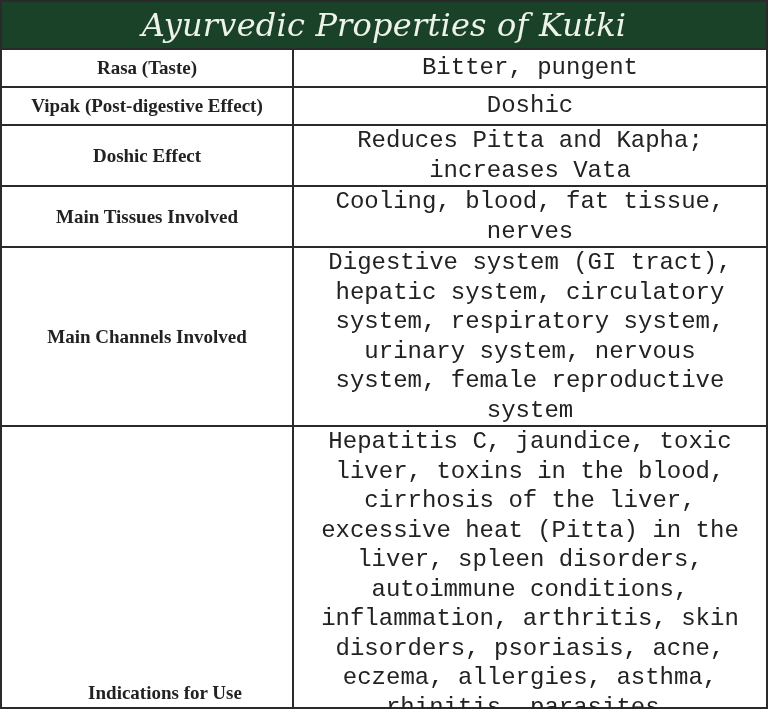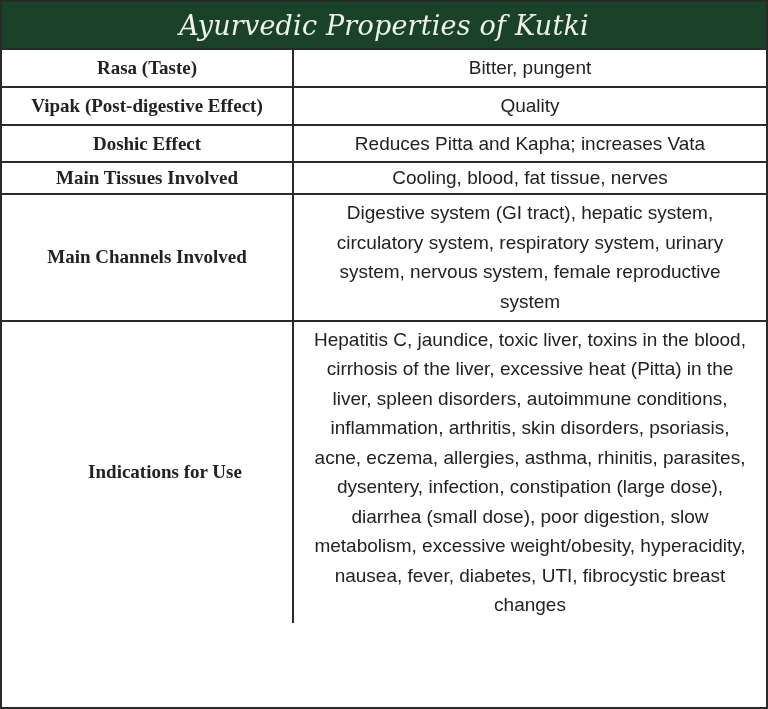--- a/index.html
+++ b/index.html
@@ -14,21 +14,21 @@
   }
   .title-bar {
     height: 48px;
     background: #1a4229;
     color: #eef3ea;
     display: flex;
     align-items: center;
     justify-content: center;
     font-family: "DejaVu Serif", serif;
     font-style: italic;
-    font-size: 27px;
+    font-size: 32px;
     letter-spacing: 0.2px;
     border-bottom: 2px solid #2a2a2a;
     box-sizing: border-box;
   }
   table {
     border-collapse: collapse;
     width: 764px;
     table-layout: fixed;
   }
   td {
@@ -41,22 +41,22 @@
   tr:first-child td { border-top: none; }
   td:first-child { border-left: none; width: 274px; }
   td:last-child { border-right: none; }
   tr:last-child td { border-bottom: none; padding-left: 44px; }
   .prop {
     font-family: "Liberation Serif", serif;
     font-weight: bold;
     font-size: 19px;
   }
   .val {
-    font-family: Liberation Sans, sans-serif;
-    font-size: 19px;
+    font-family: Liberation Mono, monospace;
+    font-size: 24px;
     line-height: 29.5px;
   }
   .r1 { height: 37px; }
   .r2 { height: 37px; }
   .r3 { height: 38px; margin-left: 23px; }
   .r4 { height: 38px; }
   .r5 { height: 37px; padding-left: 16px; }
   .r6 { height: 26px; }
   .r7 { height: 127px; }
   .r8 { height: 302px; }
@@ -68,21 +68,21 @@
 <div class="wrap">
   <div class="title-bar">Ayurvedic Properties of Kutki</div>
   <table>
     <tbody>
       <tr class="r1">
         <td class="prop">Rasa (Taste)</td>
         <td class="val">Bitter, pungent</td>
       </tr>
       <tr class="r3">
         <td class="prop">Vipak (Post-digestive Effect)</td>
-        <td class="val">Quality</td>
+        <td class="val">Doshic</td>
       </tr>
       <tr class="r5">
         <td class="prop">Doshic Effect</td>
         <td class="val">Reduces Pitta and Kapha; increases Vata</td>
       </tr>
       <tr class="r6">
         <td class="prop">Main Tissues Involved</td>
         <td class="val">Cooling, blood, fat tissue, nerves</td>
       </tr>
       <tr class="r7">

